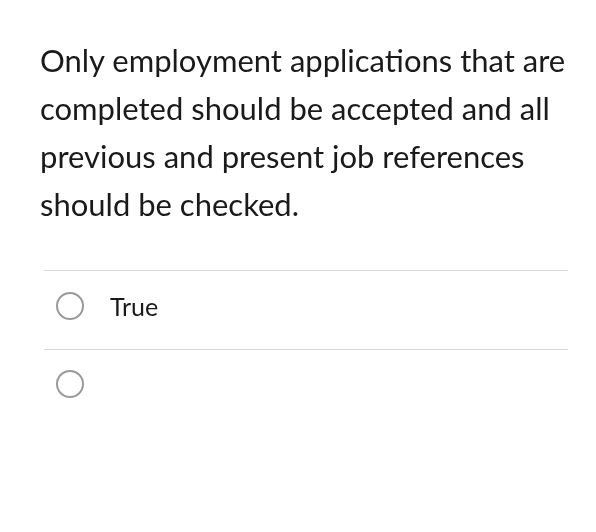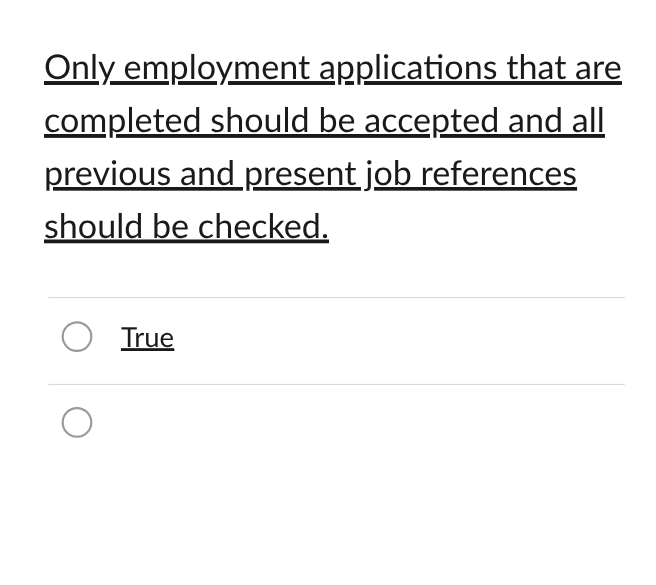--- a/index.html
+++ b/index.html
@@ -1,19 +1,18 @@
 <!DOCTYPE html>
 <html><head>
   <meta charset="utf-8">
   <style>
     * {
       margin: 4px;
       padding: 0;
       box-sizing: border-box;
-      text-decoration: underline;
     }
     body {
       width: 596px;
       height: 532px;
       font-family: 'Segoe UI', 'Lato', -apple-system, BlinkMacSystemFont, sans-serif;
       background: #ffffff;
       padding: 24px 28px;
       color: #1a1a1a;
     }
     .question-text {

